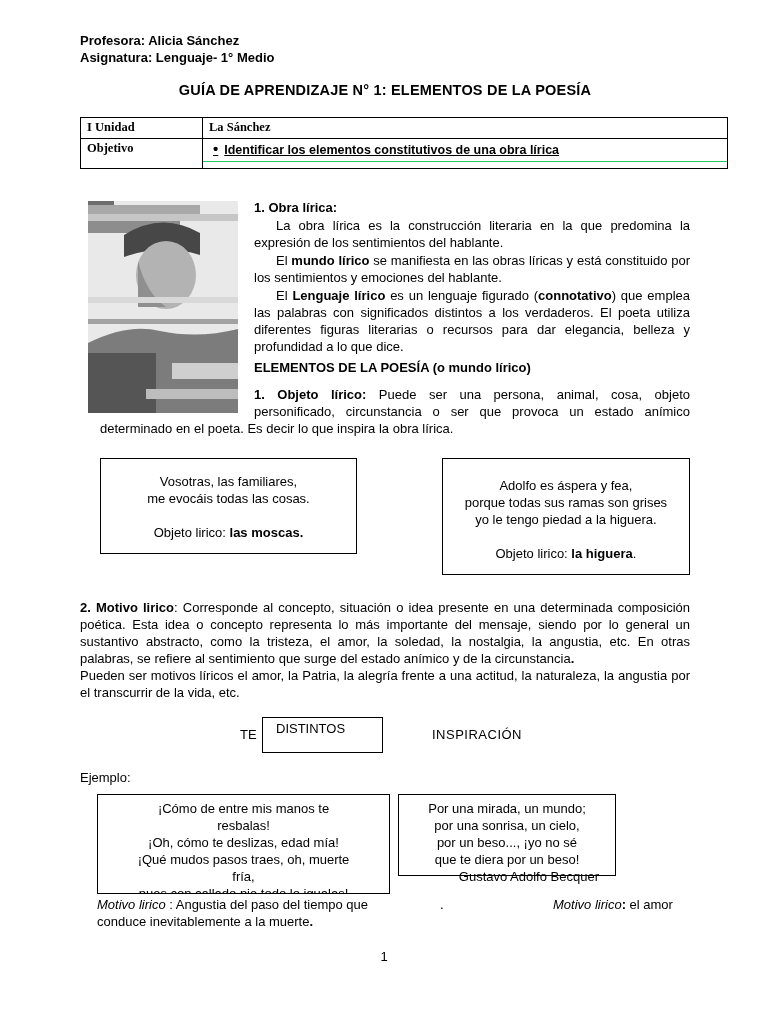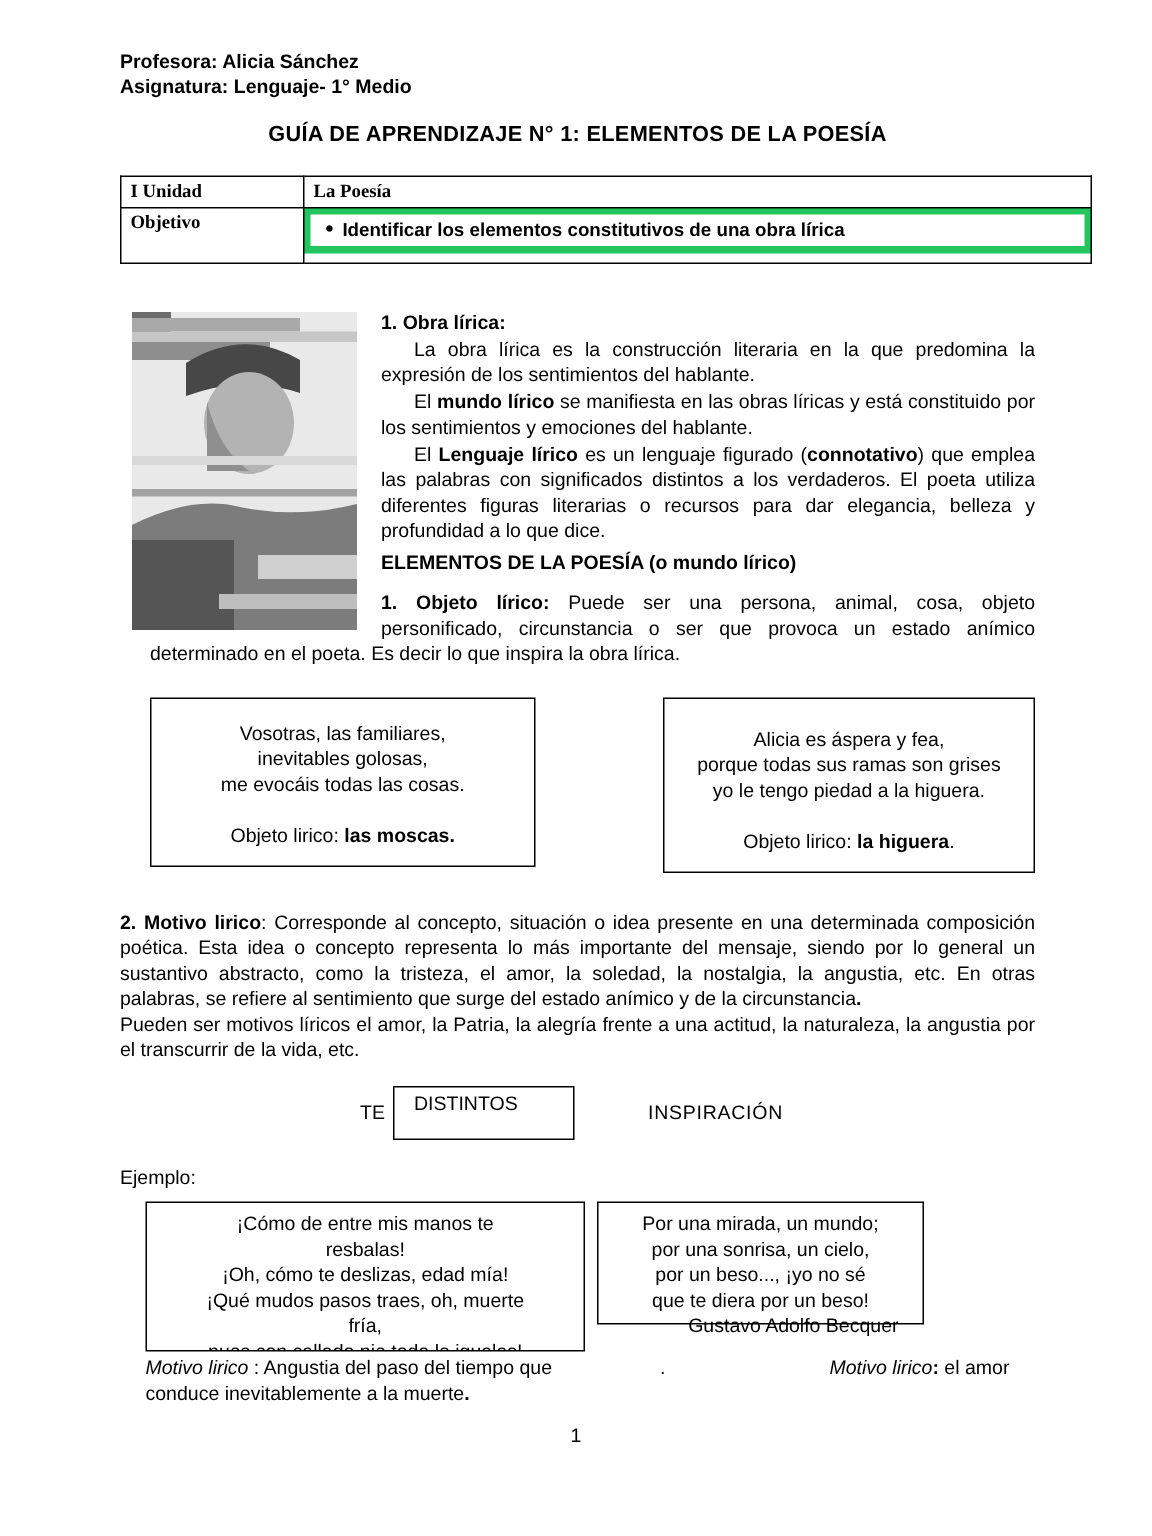--- a/index.html
+++ b/index.html
@@ -15,21 +15,21 @@
   .header { padding-top:32px; margin:0 78px 0 80px; }
   .hdr-line { font-weight:bold; font-size:13px; }
   .doc-title { text-align:center; font-weight:bold; font-size:14.5px; margin-top:16px; letter-spacing:.2px; }
   .name-line { margin-top:26px; font-weight:bold; font-size:13.5px; white-space:nowrap; }
 
   table.info-table { border-collapse:collapse; margin:18px 0 0 80px; width:648px; font-size:12.5px; }
   table.info-table td { border:1px solid #000; padding:1px 6px 2px; vertical-align:top; }
   .td-label { width:122px; font-family:"Liberation Serif", serif; font-weight:bold; }
   .td-value-serif { font-family:"Liberation Serif", serif; font-weight:bold; }
   .objective-cell { padding:0 !important; }
-  .objective-box { border:5px solid #22c55e; margin:-1px; padding:1px 6px 2px 10px; font-weight:bold; }
+  .objective-box { border:1px solid #22c55e; margin:-1px; padding:1px 6px 2px 10px; font-weight:bold;text-decoration:underline; }
   .objective-box .bullet { font-size:15px; margin-right:6px; }
   .objective-spacer { height:7px; }
 
   .obra-section { margin:30px 78px 0 88px; text-align:justify; }
   .photo-wrap { float:left; width:150px; height:212px; margin:2px 16px 4px 0; }
   .obra-heading { font-weight:bold; text-align:left; margin-bottom:1px; }
   .obra-section p { margin:0 0 1px 0;padding-left:12px; }
   .indent1 { text-indent:22px; }
   .elements-heading { font-weight:bold; text-align:left; margin:4px 0 10px 0; }
   .clearfix::after { content:""; display:block; clear:both; }
@@ -69,21 +69,21 @@
   <div class="header">
     <div class="hdr-line">Profesora: Alicia Sánchez</div>
     <div class="hdr-line">Asignatura: Lenguaje- 1° Medio</div>
     <div class="doc-title">GUÍA DE APRENDIZAJE N° 1: ELEMENTOS DE LA POESÍA</div>
   </div>
 
   <table class="info-table">
     <tbody>
         <tr>
       <td class="td-label">I Unidad</td>
-      <td class="td-value-serif">La Poesía</td>
+      <td class="td-value-serif">La Sánchez</td>
     </tr>
     <tr>
       <td class="td-label">Objetivo</td>
       <td class="objective-cell">
         <div class="objective-box">
           <span class="bullet">•</span><span>Identificar los elementos constitutivos de una obra lírica</span>
         </div>
         <div class="objective-spacer"></div>
       </td>
     </tr>
@@ -120,26 +120,25 @@
     <p class="indent1"><span>El </span><span class="bold">Lenguaje lírico</span><span> es un lenguaje figurado (</span><span class="bold">connotativo</span><span>) que emplea las palabras con significados distintos a los verdaderos. El poeta utiliza diferentes figuras literarias o recursos para dar elegancia, belleza y profundidad a lo que dice.</span></p>
 
     <div class="elements-heading">ELEMENTOS DE LA POESÍA (o  mundo lírico)</div>
 
     <p><span class="bold">1. Objeto lírico:</span><span> Puede ser una persona, animal, cosa, objeto personificado, circunstancia o ser que provoca un estado anímico determinado en el poeta. Es decir lo que  inspira la obra lírica.</span></p>
   </div>
 
   <div class="boxes-row1">
     <div class="poem-box box-moscas">
       <div>Vosotras, las familiares,</div>
-      <div>inevitables golosas,</div>
       <div>me evocáis todas las cosas.</div>
       <div class="poem-caption"><span>Objeto lirico:</span> <span class="bold">las moscas.</span></div>
     </div>
     <div class="poem-box box-higuera">
-      <div>Alicia es áspera y fea,</div>
+      <div>Adolfo es áspera y fea,</div>
       <div>porque todas sus ramas son grises</div>
       <div>yo le tengo piedad a la higuera.</div>
       <div class="poem-caption"><span>Objeto lirico:</span> <span class="bold">la higuera</span><span>.</span></div>
     </div>
   </div>
 
   <div class="motivo-section">
     <p><span class="bold">2. Motivo lirico</span><span>: Corresponde al concepto, situación o idea presente en una determinada composición poética. Esta idea o concepto representa lo más importante del mensaje, siendo por lo general un sustantivo abstracto, como la tristeza, el amor, la soledad, la nostalgia, la angustia, etc. En otras palabras, se refiere al sentimiento que surge del estado anímico y de la circunstancia</span><span class="bold">.</span></p>
     <p>Pueden ser motivos líricos el amor, la Patria, la alegría frente a una actitud, la naturaleza, la angustia por el transcurrir de la vida, etc.</p>
   </div>

